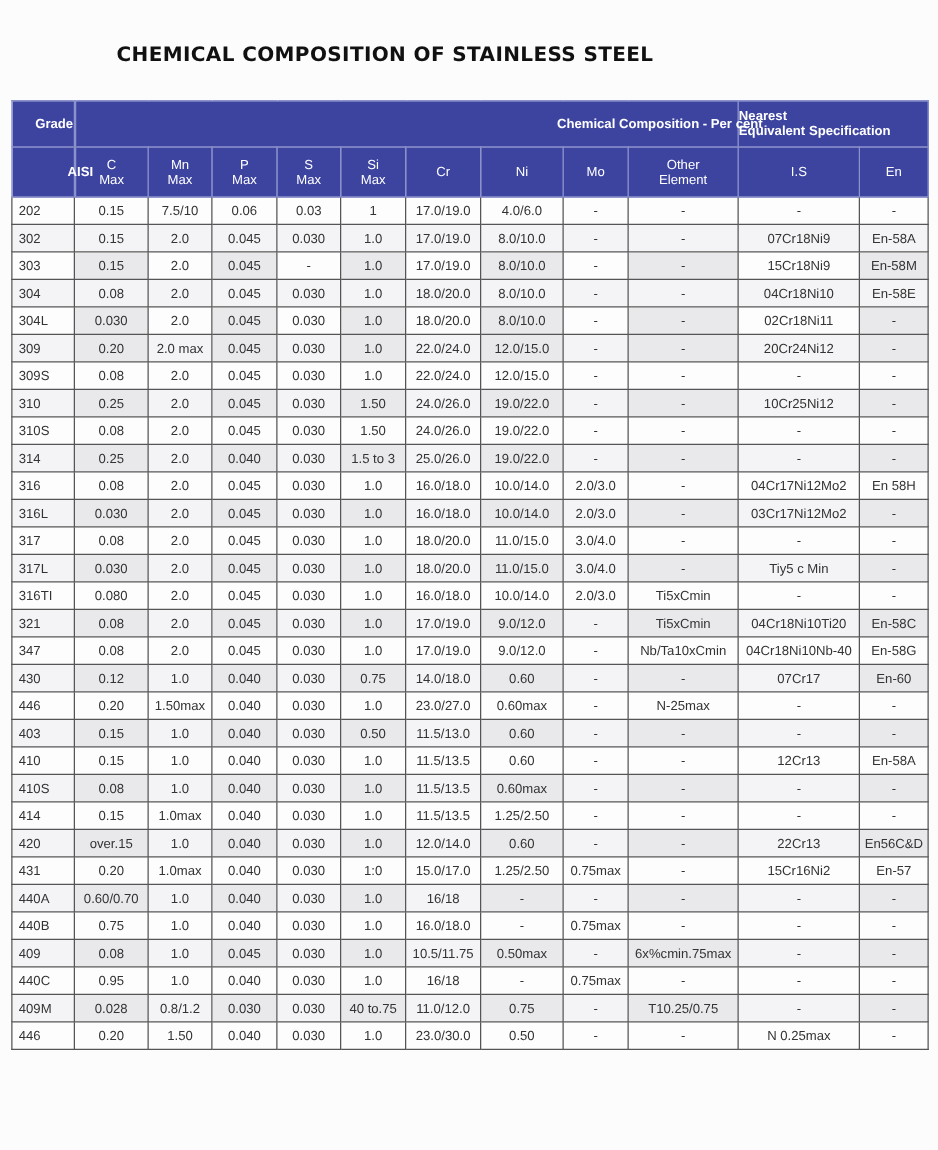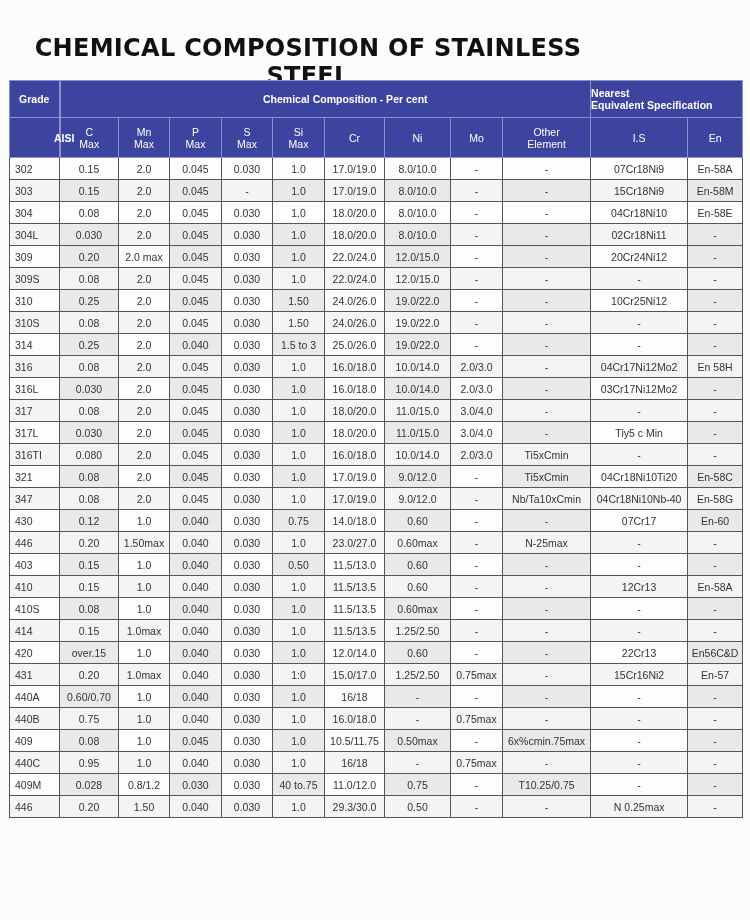--- a/index.html
+++ b/index.html
@@ -1,32 +1,32 @@
 <!DOCTYPE html>
 <html><head>
 <meta charset="utf-8">
 <style>
   html, body { margin:0; padding:0; background:#fcfcfc; }
   body { width:750px; height:920px; position:relative; overflow:hidden; font-family:"Liberation Sans", sans-serif; }
   .title {
     position:absolute; left:0; top:34px; width:616px; text-align:center;
-    font-family:"DejaVu Sans", sans-serif; font-weight:bold; font-size:24px;
+    font-family:"DejaVu Sans", sans-serif; font-weight:bold; font-size:16px;
     letter-spacing:0.3px; color:#111;
   }
   table.chem {
     position:absolute; left:9px; top:80px; width:733px;
     border-collapse:collapse; table-layout:fixed;
     font-size:10.5px; color:#333;
   }
   table.chem th {
     background:#3d44a0; color:#fff; font-weight:normal;
     border:1px solid #8b91cc; padding:0; line-height:12px;
     font-size:10.5px;
   }
-  table.chem th.top { height:36px; }
+  table.chem th.top { height:36px;text-align:right; }
   table.chem th.sub { height:39px; }
   table.chem th.grade-h { border-right:2px solid #8b91cc; }
   table.chem td {
     border:1px solid #555; height:21px; padding:0;
     text-align:center; white-space:nowrap; overflow:hidden;
   }
   table.chem td.grade { text-align:left; padding-left:5px; }
   table.chem tr:nth-child(even) td { background:#f4f4f6; }
   table.chem tr:nth-child(odd) td { background:#fdfdfd; }
   table.chem td.shade { background:#e9e9ec !important; }
@@ -72,20 +72,34 @@
         <th class="sub"><span>Cr</span></th>
         <th class="sub"><span>Ni</span></th>
         <th class="sub"><span>Mo</span></th>
         <th class="sub"><span>Other</span><br><span>Element</span></th>
         <th class="sub"><span>I.S</span></th>
         <th class="sub"><span>En</span></th>
       </tr>
   </thead>
   <tbody id="tbody">
       <tr>
+        <td class="grade">202</td>
+        <td>0.15</td>
+        <td>7.5/10</td>
+        <td>0.06</td>
+        <td>0.03</td>
+        <td>1</td>
+        <td>17.0/19.0</td>
+        <td>4.0/6.0</td>
+        <td>-</td>
+        <td>-</td>
+        <td>-</td>
+        <td>-</td>
+      </tr>
+      <tr>
         <td class="grade">302</td>
         <td>0.15</td>
         <td>2.0</td>
         <td>0.045</td>
         <td>0.030</td>
         <td>1.0</td>
         <td>17.0/19.0</td>
         <td>8.0/10.0</td>
         <td>-</td>
         <td>-</td>
@@ -484,21 +498,21 @@
         <td>-</td>
         <td class="shade">-</td>
       </tr>
       <tr>
         <td class="grade">446</td>
         <td>0.20</td>
         <td>1.50</td>
         <td>0.040</td>
         <td>0.030</td>
         <td>1.0</td>
-        <td>29.3/30.0</td>
+        <td>23.0/30.0</td>
         <td>0.50</td>
         <td>-</td>
         <td>-</td>
         <td>N 0.25max</td>
         <td>-</td>
       </tr>
     </tbody>
 </table>
 
 </body></html>

